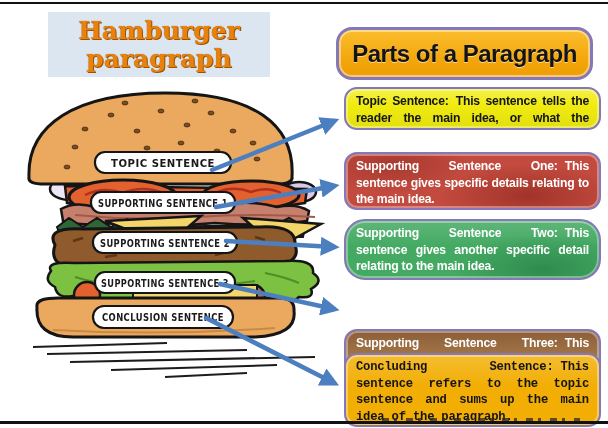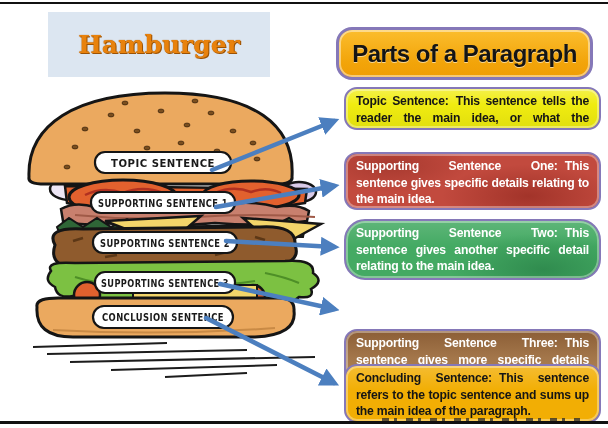--- a/index.html
+++ b/index.html
@@ -48,22 +48,22 @@
   #part-topic{top:87px;height:43px;
     background-image:linear-gradient(180deg,rgba(255,255,255,.25),transparent 40%,rgba(160,160,0,.18));}
   #part-supporting-1{top:152px;height:58px;
     background-image:radial-gradient(120px 44px at 72% 78%,rgba(110,15,8,.38),transparent 72%),
                      radial-gradient(110px 40px at 18% 20%,rgba(90,10,5,.25),transparent 70%);}
   #part-supporting-2{top:219px;height:61px;
     background-image:radial-gradient(130px 50px at 78% 85%,rgba(15,90,45,.38),transparent 72%),
                      linear-gradient(180deg,rgba(255,255,255,.14),transparent 45%);}
   #part-supporting-3{top:285px;height:63px;
     background-image:linear-gradient(180deg,rgba(92,46,14,.38),rgba(92,46,14,.08) 45%,transparent 60%);}
-  #part-concluding{top:364px;height:59px;
-    background-image:linear-gradient(180deg,rgba(255,255,255,.18),transparent 45%);}
+  #part-concluding{top:353px;height:74px;
+    background-image:linear-gradient(180deg,rgba(255,255,255,.18),transparent 45%);font-family:Liberation Mono, monospace;}
 
   
   #burger-svg{position:absolute;left:15px;top:85px;}
   #arrows-svg{position:absolute;left:0;top:0;pointer-events:none;}
   .pill-text{
     font-family:"DejaVu Sans",sans-serif;font-weight:bold;font-size:10px;
     letter-spacing:.5px;fill:#1a1a1a;
   }
 
   
@@ -72,20 +72,21 @@
     background:repeating-linear-gradient(90deg,#2a2a2a 0 7px,transparent 7px 12px,#2a2a2a 12px 15px,transparent 15px 24px);
   }
 </style>
 </head>
 <body>
 
 <div id="frame-top" class="frame-line"></div>
 
 <div class="title-card">
   <span>Hamburger</span>
+  <span>paragraph</span>
 </div>
 
 <svg id="burger-svg" width="320" height="302" viewBox="0 0 320 302">
 
   <ellipse cx="55" cy="104" rx="20" ry="11" fill="#EDE6F5" stroke="#151515" stroke-width="2.5"></ellipse>
   <ellipse cx="284" cy="107" rx="17" ry="10" fill="#D9CBE8" stroke="#151515" stroke-width="2.5"></ellipse>
 
   <path d="M14 92 C 12 40 60 8 150 8 C 240 8 280 40 277 92 C 278 97 271 99 261 99 L 30 99 C 18 99 13 97 14 92 Z" stroke="#151515" stroke-width="3" fill="#EBA95F"></path>
   <g fill="#7a4e1e" stroke="#2a1a08" stroke-width="0.6">
     <ellipse cx="70" cy="44" rx="3" ry="2"></ellipse>

